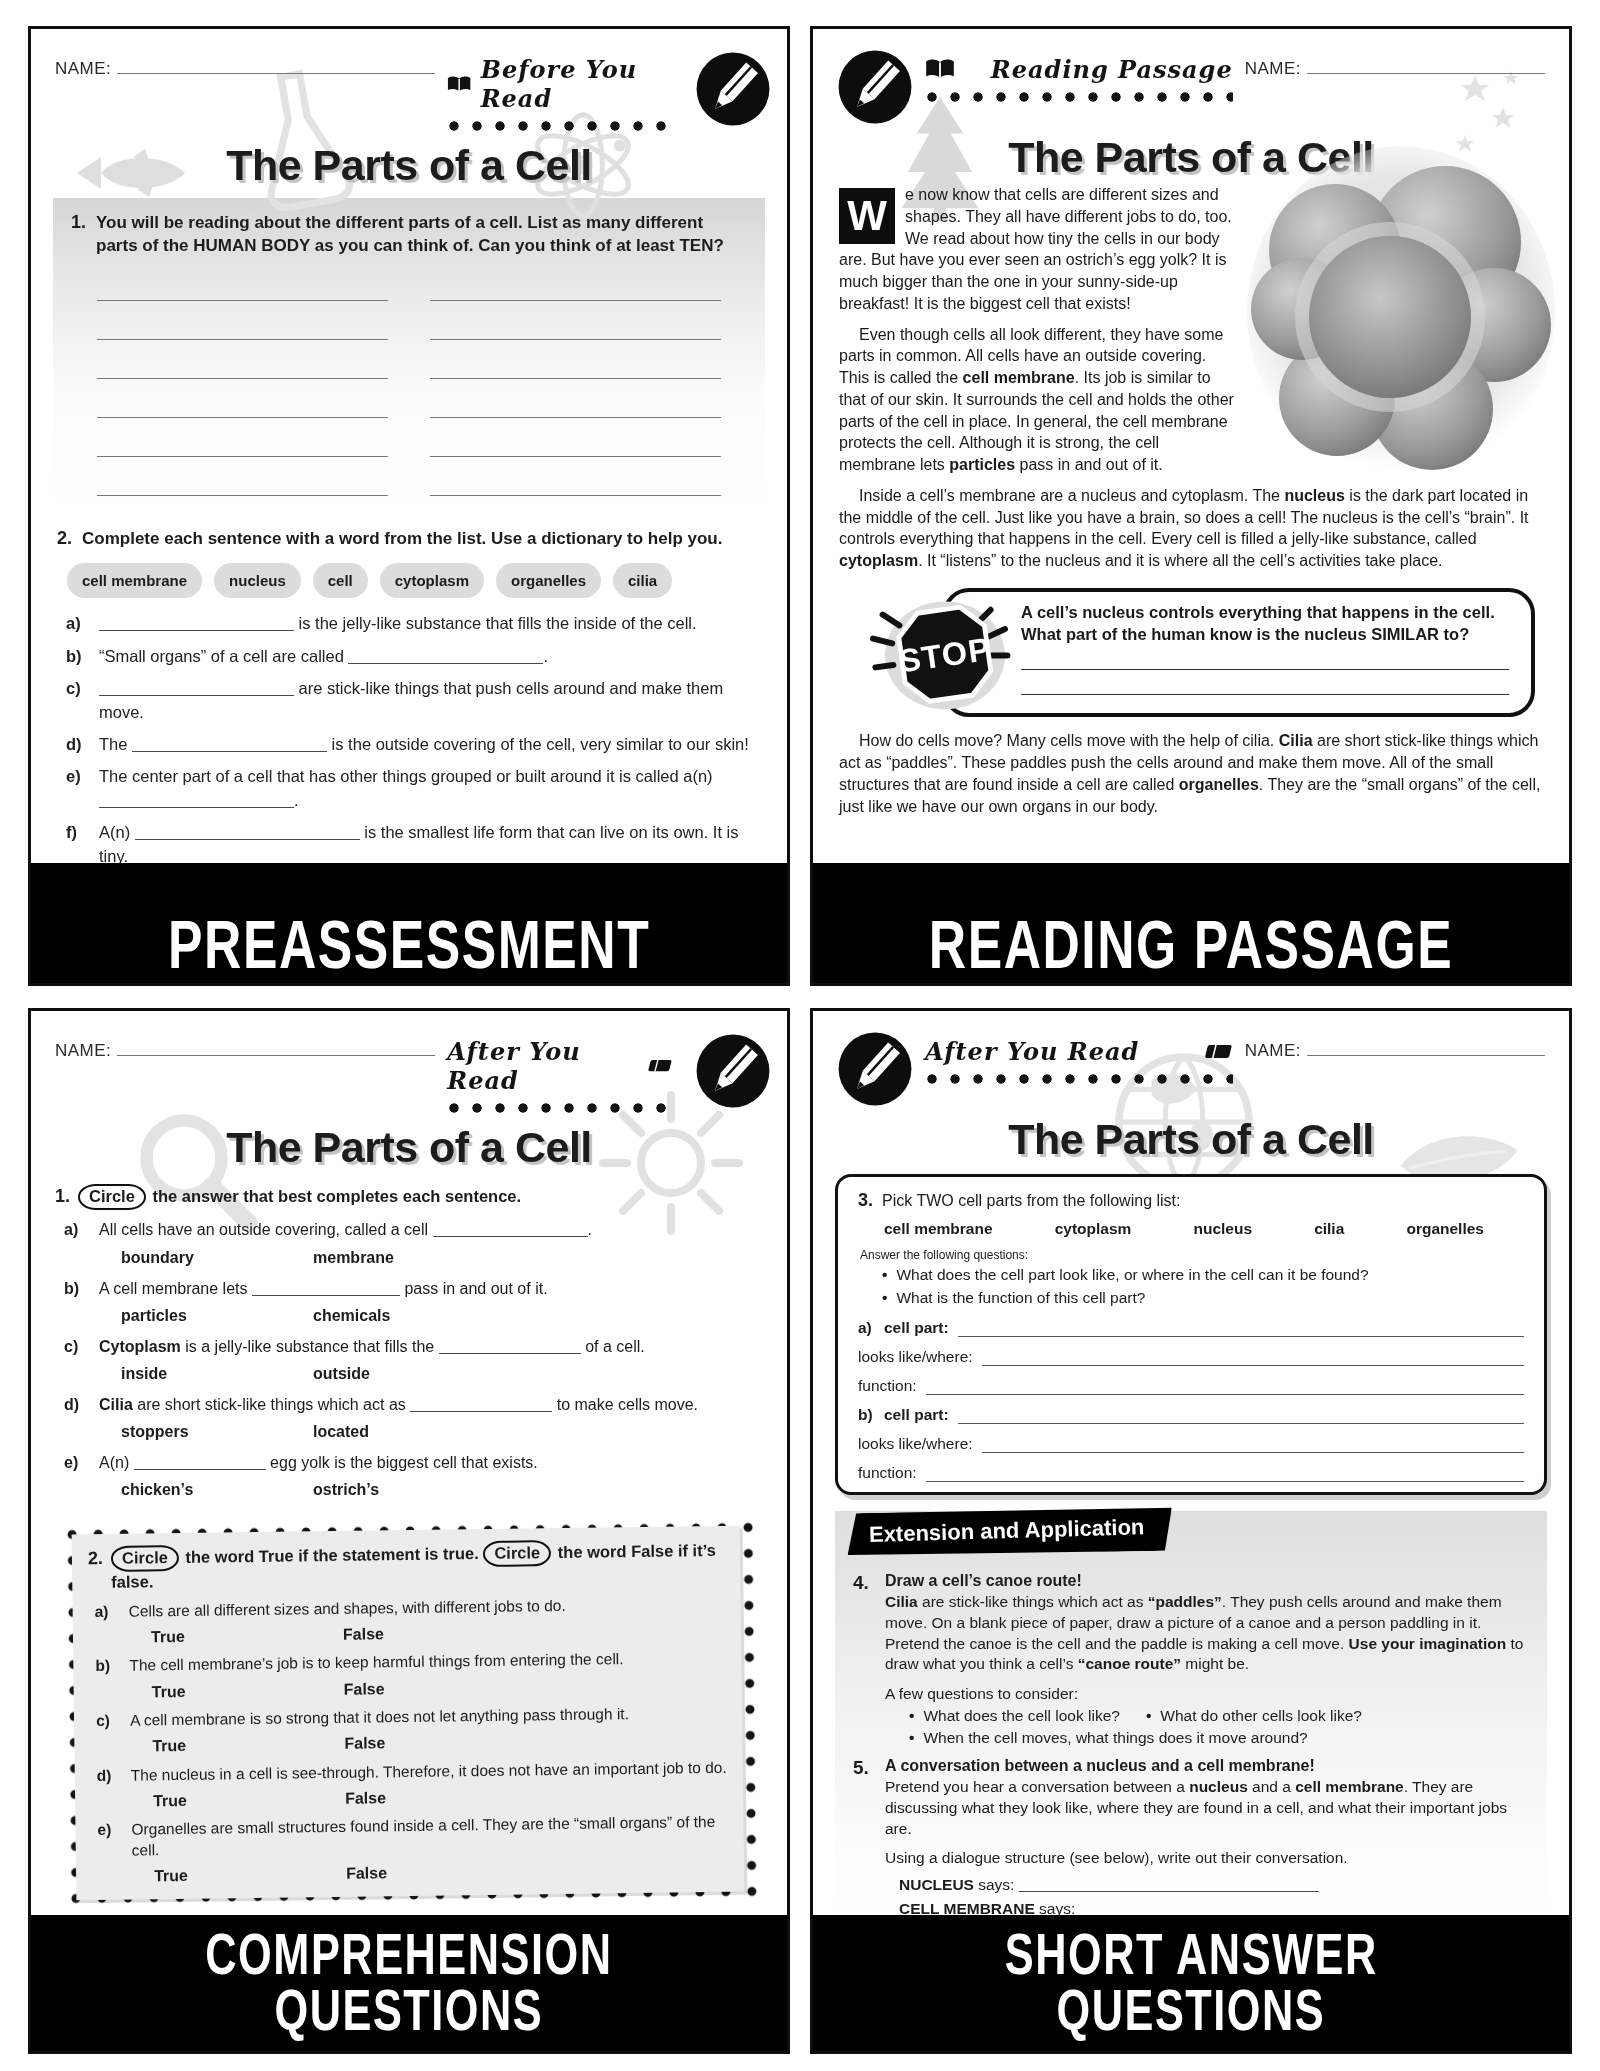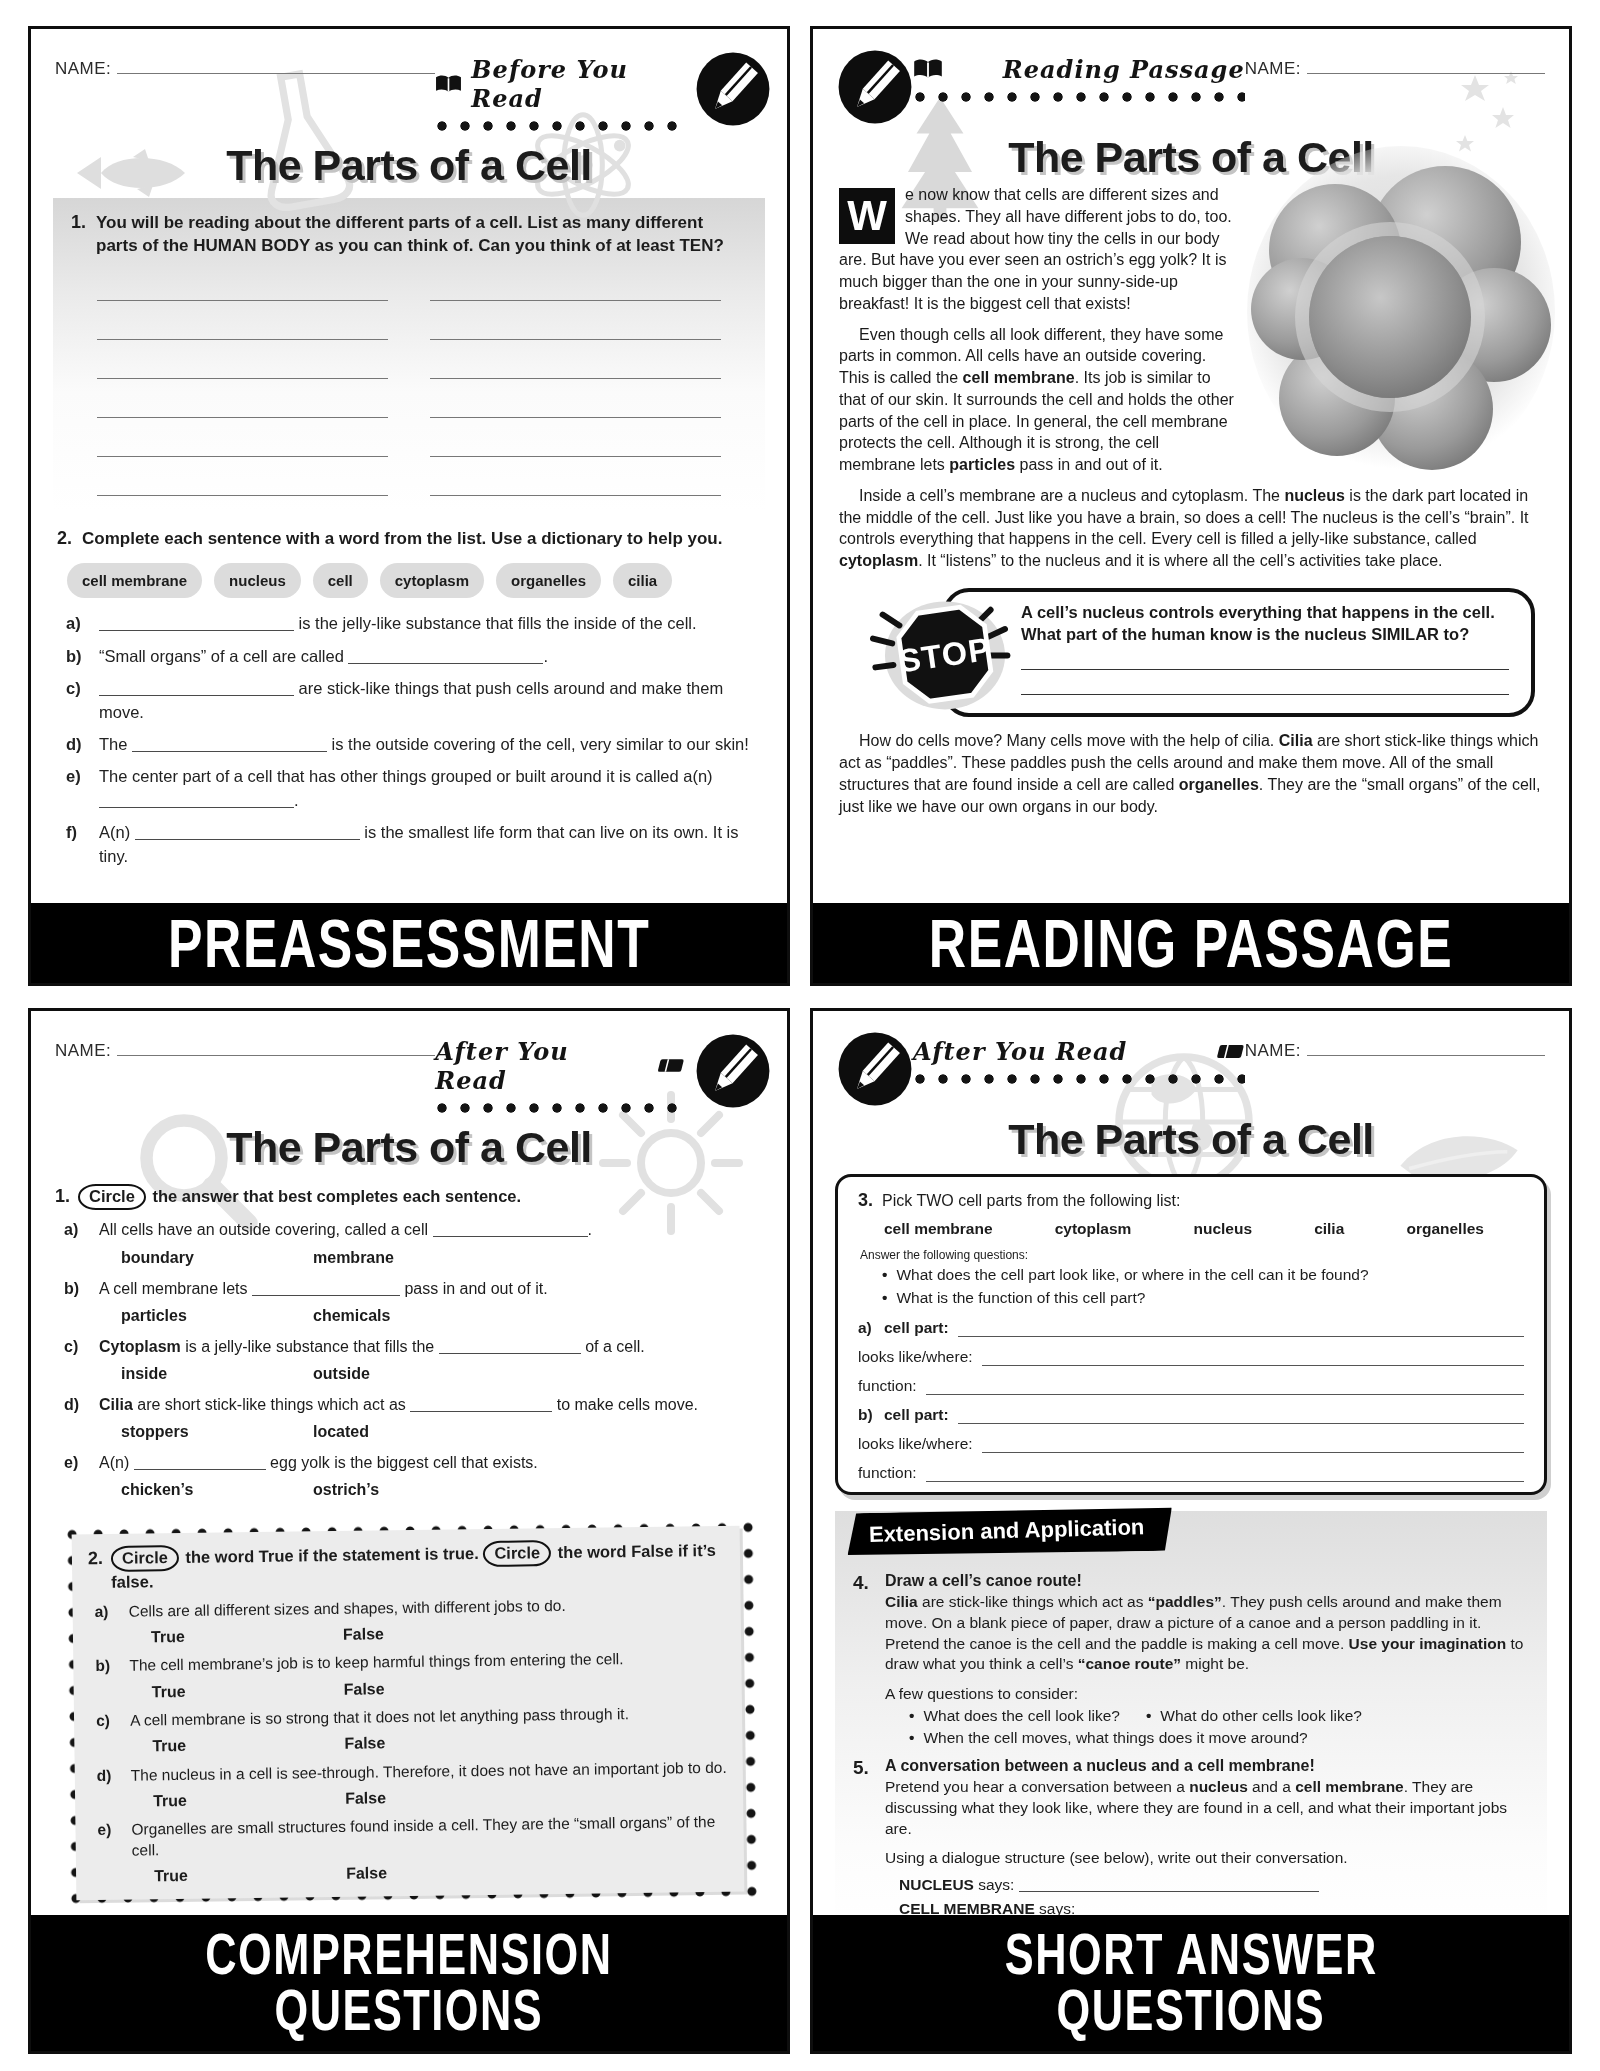--- a/index.html
+++ b/index.html
@@ -8,29 +8,29 @@
 
   .grid { display:grid; grid-template-columns:762px 762px; grid-template-rows:960px 1046px;
           gap:22px 20px; padding:26px 28px 17px; }
   .page { position:relative; border:3px solid #0e0e0e; background:#fff; display:flex;
           flex-direction:column; overflow:hidden; }
   .page-content { flex:1 1 auto; overflow:hidden; position:relative; }
 
   
   .banner { flex:0 0 auto; background:#000; color:#fff; display:flex; flex-direction:column;
             align-items:center; justify-content:center; }
-  .banner--one { height:80px; }
+  .banner--one { height:120px;justify-content:flex-end; }
   .banner--two { height:136px; line-height:.98; }
   .bt { display:inline-block; transform:scaleX(.76); font-weight:700; letter-spacing:2px;
         white-space:nowrap; }
   .banner--one .bt { font-size:68px; }
   .banner--two .bt { font-size:57px; }
 
   
-  .hdr { display:flex; align-items:flex-start; padding:22px 24px 0; position:relative; z-index:2; }
+  .hdr { display:flex; align-items:flex-start; padding:22px 24px 0; position:relative; z-index:2; gap:12px; }
   .nameblock { font-size:17px; letter-spacing:.5px; color:#2a2a2a; white-space:nowrap; padding-top:8px; }
   .nameline { display:inline-block; border-bottom:1.5px solid #777; height:13px; margin-left:6px; }
   .nl-330 { width:318px; } .nl-250 { width:238px; }
   .hdr-mid { flex:1 1 auto; display:flex; flex-direction:column; gap:5px; padding-top:4px; }
   .script-row { display:flex; align-items:center; justify-content:space-between; gap:9px; }
   .script { font-family:"DejaVu Serif", serif; font-style:italic; font-weight:700; font-size:24px;
             letter-spacing:1px; color:#141414; }
   .dots { height:15px; background-image:radial-gradient(circle at 7px 8px, #141414 4.3px, transparent 5px);
           background-size:23px 15px; background-repeat:repeat-x; }
   .badge-abs { position:absolute; top:22px; right:16px; z-index:3; }

